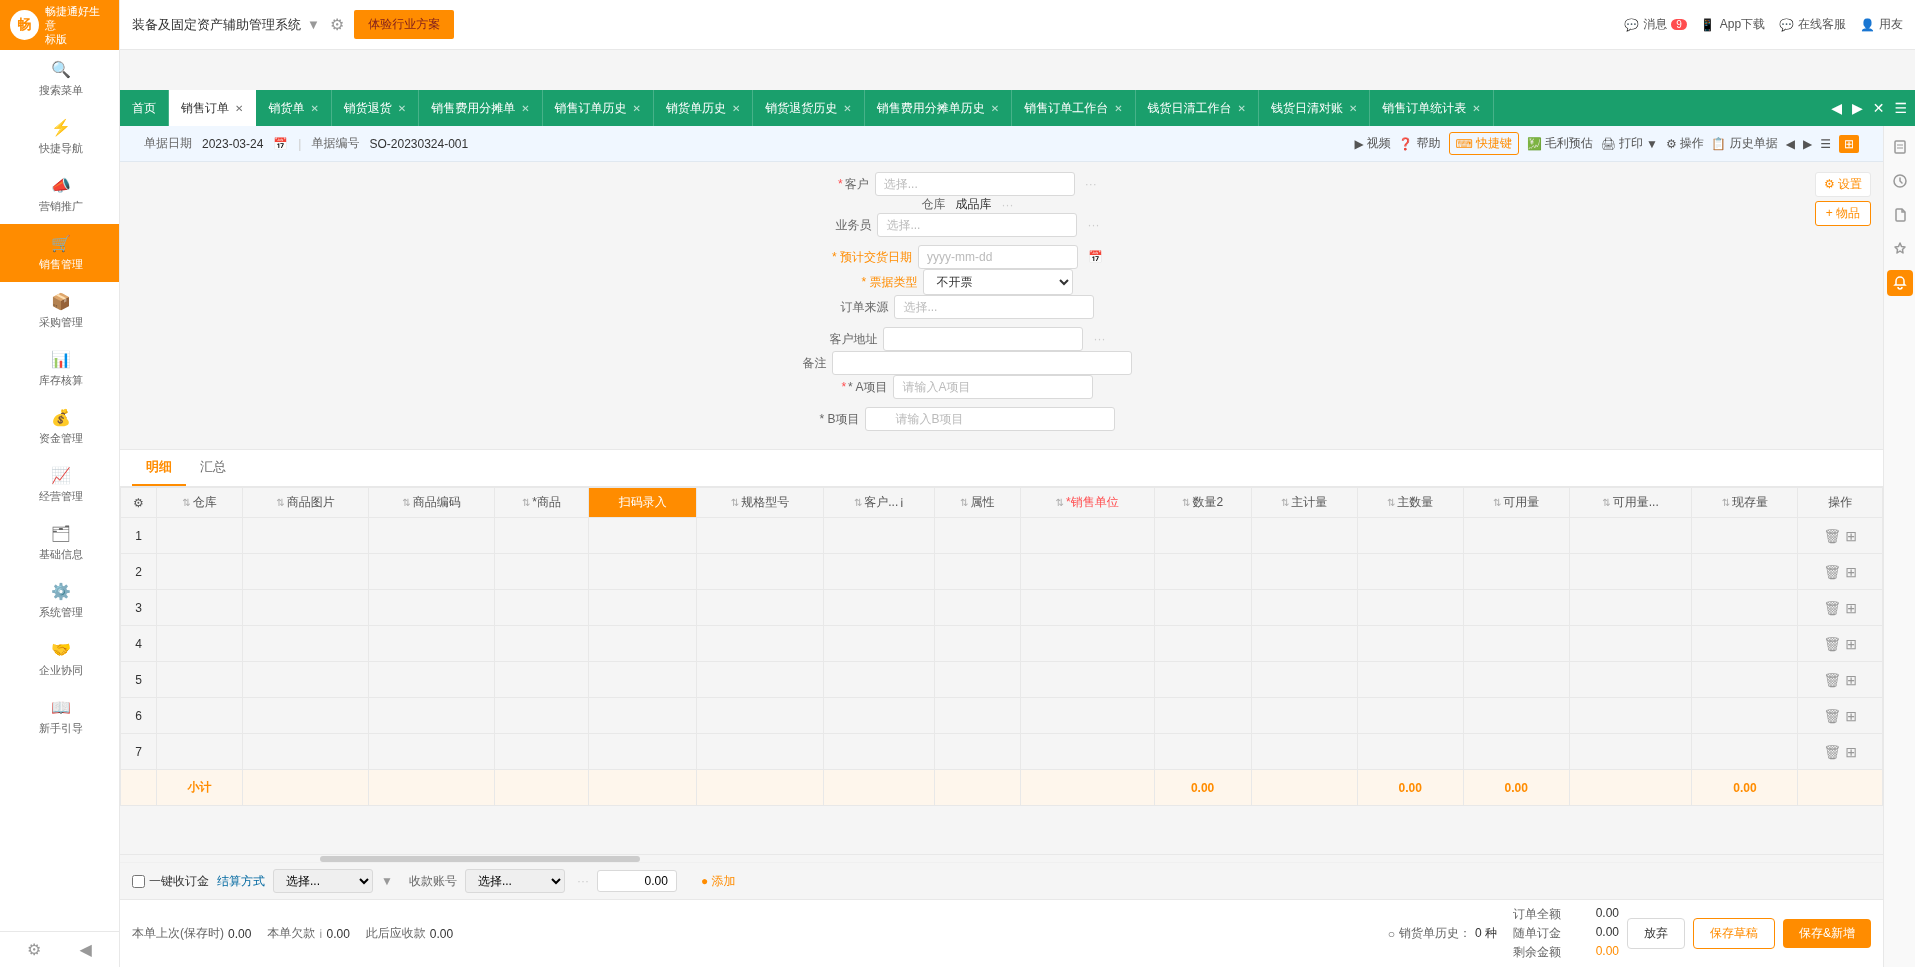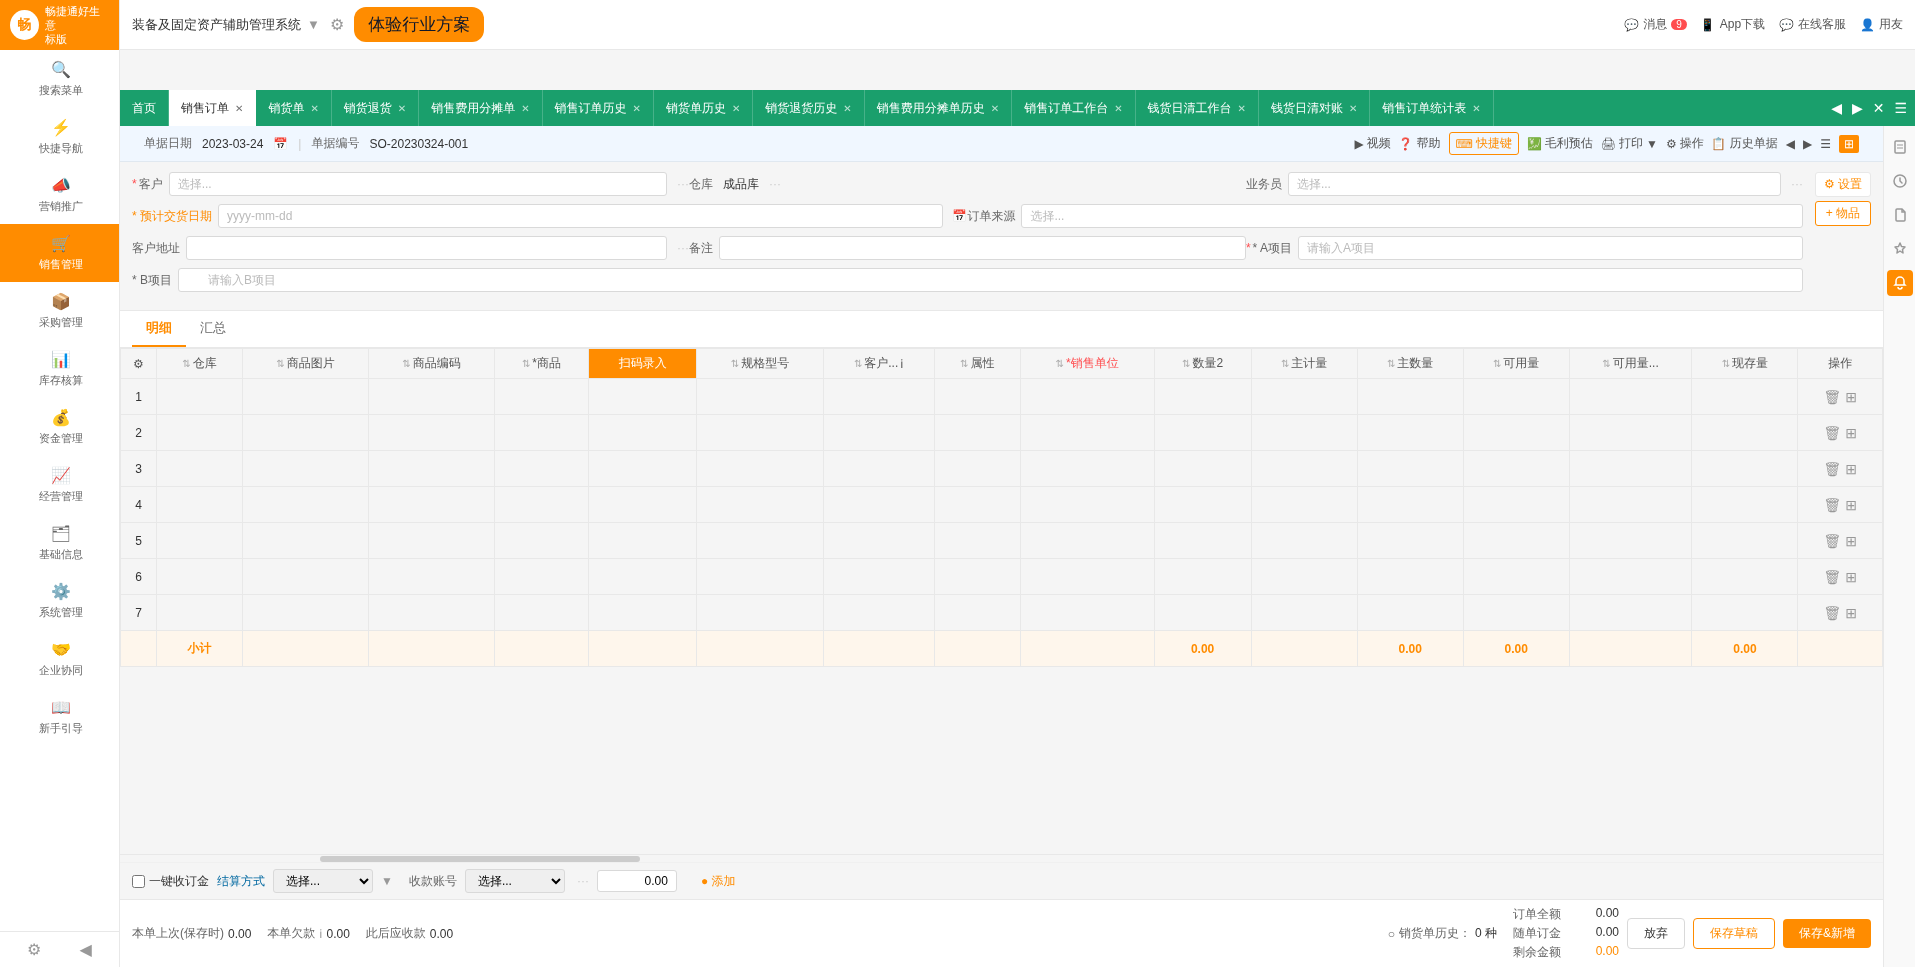--- a/index.html
+++ b/index.html
@@ -15,21 +15,21 @@
     .sidebar-item.active { background: #ff8c00; color: #fff; border-left-color: #ff8c00; }
     .sidebar-item .icon { font-size: 16px; }
     .sidebar-bottom { display: flex; align-items: center; justify-content: space-around; padding: 8px; border-top: 1px solid #e8e8e8; }
 
     
     .main { flex: 1; display: flex; flex-direction: column; overflow: hidden; }
 
     
     .topbar { height: 50px; background: #fff; display: flex; align-items: center; padding: 0 12px; gap: 10px; border-bottom: 1px solid #e8e8e8; }
     .topbar-system { display: flex; align-items: center; gap: 6px; font-size: 13px; color: #333; }
-    .topbar-btn { background: #ff8c00; color: #0f172a; border: none; padding: 6px 14px; border-radius: 12px; cursor: pointer; font-size: 17px; }
+    .topbar-btn { background: #ff8c00; color: #7f1d1d; border: none; padding: 6px 14px; border-radius: 2px; cursor: pointer; font-size: 12px; }
     .topbar-right { margin-left: auto; display: flex; align-items: center; gap: 14px; font-size: 12px; color: #555; }
     .topbar-right-item { display: flex; align-items: center; gap: 4px; cursor: pointer; }
     .badge { background: #ff4d4f; color: #fff; border-radius: 10px; padding: 0 5px; font-size: 10px; }
 
     
     .nav-tabs { background: #1a9f6c; display: flex; align-items: center; overflow: hidden; height: 36px; flex-shrink: 0; margin-top: 40px; }
     .nav-tab { color: #fff; padding: 0 12px; height: 36px; display: flex; align-items: center; gap: 4px; cursor: pointer; font-size: 12px; white-space: nowrap; border-right: 1px solid rgba(255,255,255,0.2); }
     .nav-tab.active { background: #fff; color: #333; }
     .nav-tab .close-x { font-size: 10px; opacity: 0.7; margin-left: 2px; }
     .nav-tabs-scroll { display: flex; flex: 1; overflow: hidden; }
@@ -44,21 +44,21 @@
     .toolbar-actions { margin-left: auto; display: flex; align-items: center; gap: 8px; }
     .toolbar-action { color: #555; font-size: 12px; cursor: pointer; display: flex; align-items: center; gap: 3px; }
 
     
     .right-panel { width: 32px; background: #f9f9f9; border-left: 1px solid #e8e8e8; display: flex; flex-direction: column; align-items: center; padding-top: 8px; gap: 8px; flex-shrink: 0; }
     .right-panel-icon { width: 26px; height: 26px; display: flex; align-items: center; justify-content: center; cursor: pointer; color: #999; font-size: 14px; border-radius: 4px; }
     .right-panel-icon.active { background: #ff8c00; color: #fff; }
 
     
     .form-area { padding: 10px 12px; border-bottom: 1px solid #e8e8e8; flex-shrink: 0; }
-    .form-row { display: flex; align-items: center; gap: 0; margin-bottom: 8px; }
+    .form-row { display: flex; align-items: center; gap: 0; margin-bottom: 8px; flex-direction: column; }
     .form-field { display: flex; align-items: center; gap: 6px; flex: 1; }
     .form-label { color: #666; font-size: 12px; white-space: nowrap; }
     .form-label.required::before { content: '*'; color: #ff4d4f; margin-right: 2px; }
     .form-input { border: 1px solid #d9d9d9; border-radius: 3px; padding: 4px 8px; font-size: 12px; color: #333; flex: 1; min-width: 80px; outline: none; }
     .form-input::placeholder { color: #bbb; }
     .form-dots { color: #ccc; margin-left: 4px; cursor: pointer; }
     .form-select { border: 1px solid #d9d9d9; border-radius: 3px; padding: 4px 8px; font-size: 12px; color: #333; background: #fff; flex: 1; min-width: 80px; }
 
     
     .detail-tabs { display: flex; align-items: center; border-bottom: 1px solid #e8e8e8; padding: 0 12px; background: #fff; flex-shrink: 0; }
@@ -336,20 +336,28 @@
               </div>
             </div>
 
             <div class="form-row">
               <div class="form-field">
                 <span class="form-label" style="color:#ff8c00">* <span>预计交货日期</span></span>
                 <input class="form-input" type="text" placeholder="yyyy-mm-dd" style="width: 160px;">
                 <span style="cursor:pointer; color:#999; margin-left:4px;">📅</span>
               </div>
               <div class="form-field">
+                <span class="form-label" style="color:#ff8c00">* <span>票据类型</span></span>
+                <select class="form-select" style="width:150px;">
+                  <option>不开票</option>
+                  <option>增值税专用发票</option>
+                  <option>普通发票</option>
+                </select>
+              </div>
+              <div class="form-field">
                 <span class="form-label">订单来源</span>
                 <input class="form-input" type="text" placeholder="选择..." style="width: 200px;">
               </div>
             </div>
 
             <div class="form-row">
               <div class="form-field">
                 <span class="form-label">客户地址</span>
                 <input class="form-input" type="text" style="width: 200px;">
                 <span class="form-dots">···</span>

